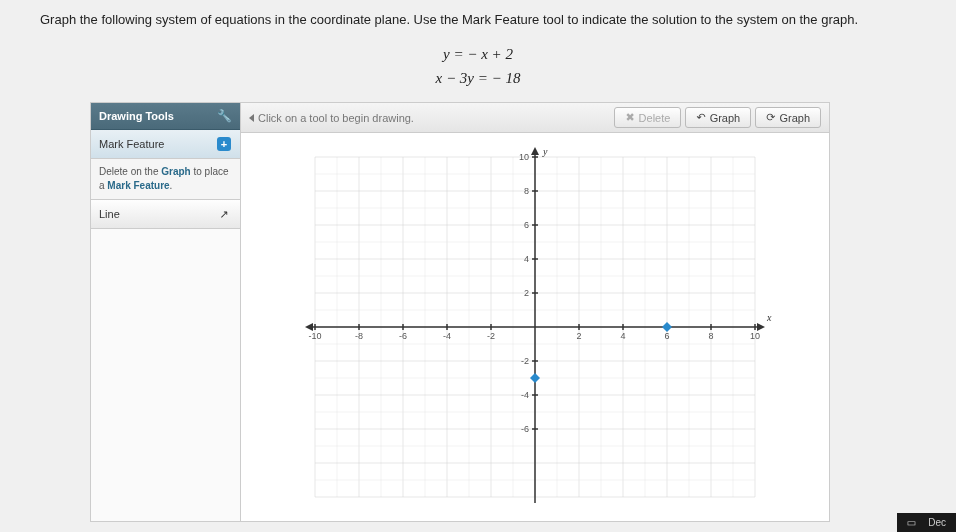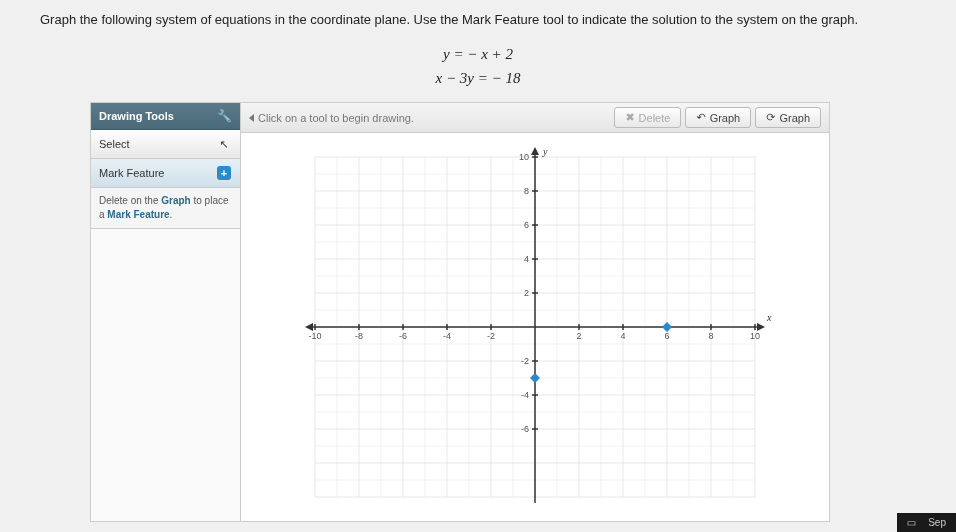--- a/index.html
+++ b/index.html
@@ -180,32 +180,32 @@
     <div>y  =  − x  +  2</div>
     <div>x  −  3y  =  − 18</div>
   </div>
 
   <div class="workspace">
     <div class="sidebar">
       <div class="sidebar-header">
         <span>Drawing Tools</span>
         <span class="wrench-icon">🔧</span>
       </div>
-      <div class="tool-item">
-        <span>Select</span>
-        <span class="tool-icon">↖</span>
-      </div>
       <div class="tool-item selected">
         <span>Mark Feature</span>
         <span class="tool-icon">
             <span class="plus-icon">+</span>
           </span>
       </div>
       <div class="tool-hint">
         <span>Delete on the </span><b>Graph</b><span> to place a </span><b>Mark Feature</b><span>.</span>
+      </div>
+      <div class="tool-item">
+        <span>Line</span>
+        <span class="tool-icon">↗</span>
       </div>
     </div>
 
     <div class="main-area">
       <div class="toolbar">
         <div class="toolbar-left">
           <span class="collapse-arrow"></span>
           <span>Click on a tool to begin drawing.</span>
         </div>
         <div class="toolbar-right">
@@ -314,14 +314,14 @@
             <polygon points="392,185 397,190 392,195 387,190" class="mark-point"></polygon>
             <polygon points="260,236 265,241 260,246 255,241" class="mark-point"></polygon>
           </svg>
       </div>
     </div>
   </div>
 </div>
 
 <div class="taskbar">
   <span>▭</span>
-  <span>Sep</span>
+  <span>Dec</span>
 </div>
 
 </body></html>

